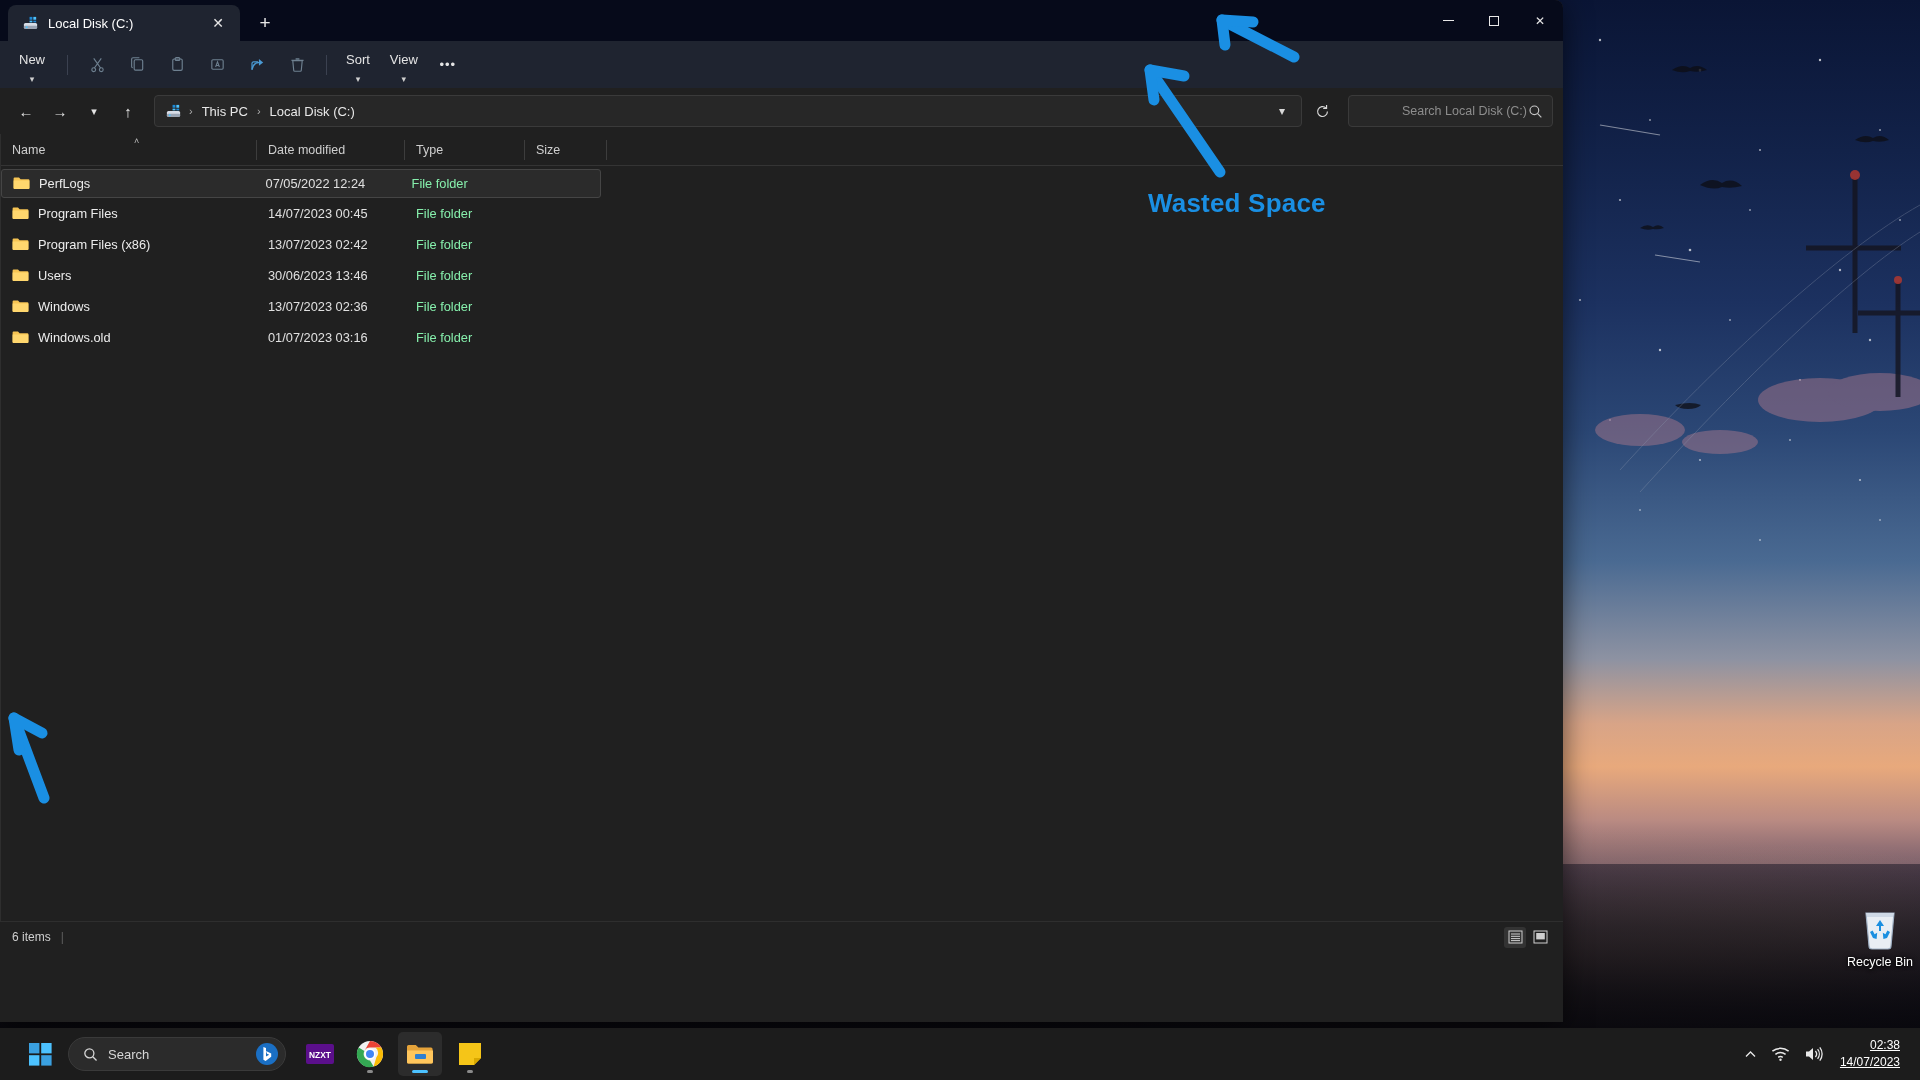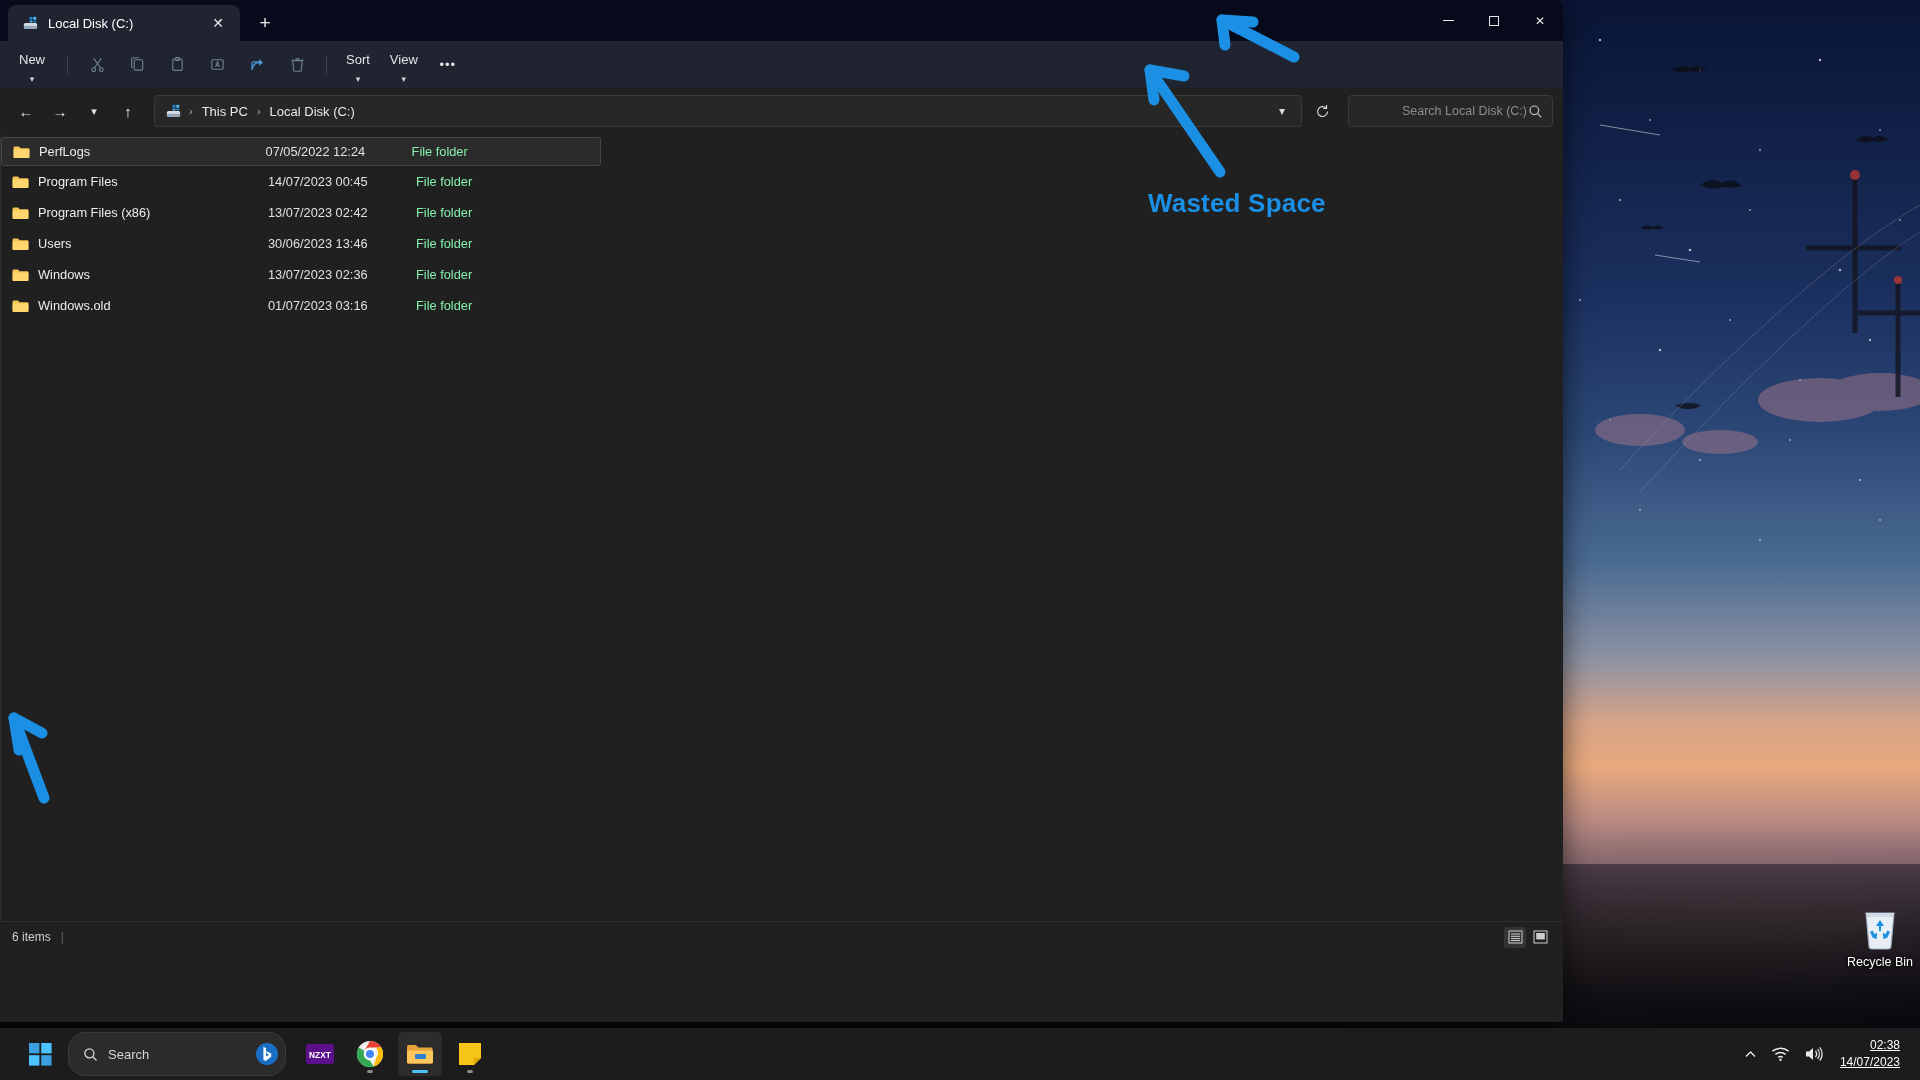--- a/index.html
+++ b/index.html
@@ -180,21 +180,21 @@
   }
   .rows { padding-top: 3px; }
   .row {
     display: flex; align-items: center; height: 31px; font-size: 12.8px; color: #ececec;
     margin: 0 1161px 0 0;
   }
   .row.selected {
     background: #2b2b2b; border: 1px solid #454545; border-radius: 3px;
     width: 600px; height: 29px;
   }
-  .cell { padding-left: 11px; display: flex; align-items: flex-end; gap: 9px; }
+  .cell { padding-left: 11px; display: flex; align-items: flex-start; gap: 9px; }
   .cell.name { width: 256px; }
   .cell.date { width: 148px; color: #e0e0e0; }
   .cell.type { width: 120px; color: #86efac; }
   .cell.size { width: 82px; }
   .folder-ico { width: 17px; height: 14px; flex: 0 0 17px; }
 
   
   .statusbar {
     height: 31px; background: #202020; border-top: 1px solid #2e2e2e;
     display: flex; align-items: center; padding: 0 12px;
@@ -230,21 +230,21 @@
     width: 44px; height: 44px; border-radius: 5px;
     display: flex; align-items: center; justify-content: center; position: relative;
   }
   .tb-btn.active { background: #2c2c2c; }
   .tb-indicator {
     position: absolute; bottom: 3px; left: 50%; transform: translateX(-50%);
     width: 6px; height: 3px; border-radius: 2px; background: #8a8a8a;
   }
   .tb-indicator.on { width: 16px; background: #4cc2ff; }
   .tb-search {
-    width: 218px; height: 44px; border-radius: 17px;
+    width: 218px; height: 34px; border-radius: 17px;
     background: #2b2b2b; border: 1px solid #3a3a3a;
     display: flex; align-items: center; gap: 9px; padding: 0 6px 0 13px;
     margin-right: 6px;
   }
   .tb-search .txt { color: #d6d6d6; font-size: 13px; flex: 1; }
   #tray {
     position: absolute; right: 0; top: 0; height: 52px;
     display: flex; align-items: center; gap: 0; padding-right: 12px;
   }
   .tray-btn {
@@ -582,20 +582,35 @@
       </div>
 
       <div class="nav-item">
         <span class="expander">›</span>
 
         <span class="navlabel">Network</span>
       </div>
     </div>
 
     <div class="filearea">
+      <div class="colheaders">
+        <div class="colh name">
+          <span>Name</span>
+          <span class="sortcaret">˄</span>
+        </div>
+        <div class="colh date">
+          <span>Date modified</span>
+        </div>
+        <div class="colh type">
+          <span>Type</span>
+        </div>
+        <div class="colh size">
+          <span>Size</span>
+        </div>
+      </div>
 
       <div class="rows">
 
         <div class="row selected">
           <div class="cell name">
             <svg class="folder-ico" viewBox="0 0 17 14">
               <path d="M0.6 2.6 a1 1 0 0 1 1 -1 h4.4 l1.6 1.6 h7.8 a1 1 0 0 1 1 1 V12 a1 1 0 0 1 -1 1 H1.6 a1 1 0 0 1 -1 -1z" fill="#f6c453"></path>
               <path d="M0.6 4.6 h15.8 V12 a1 1 0 0 1 -1 1 H1.6 a1 1 0 0 1 -1 -1z" fill="#ffd76e"></path>
             </svg>
             <span>PerfLogs</span>

